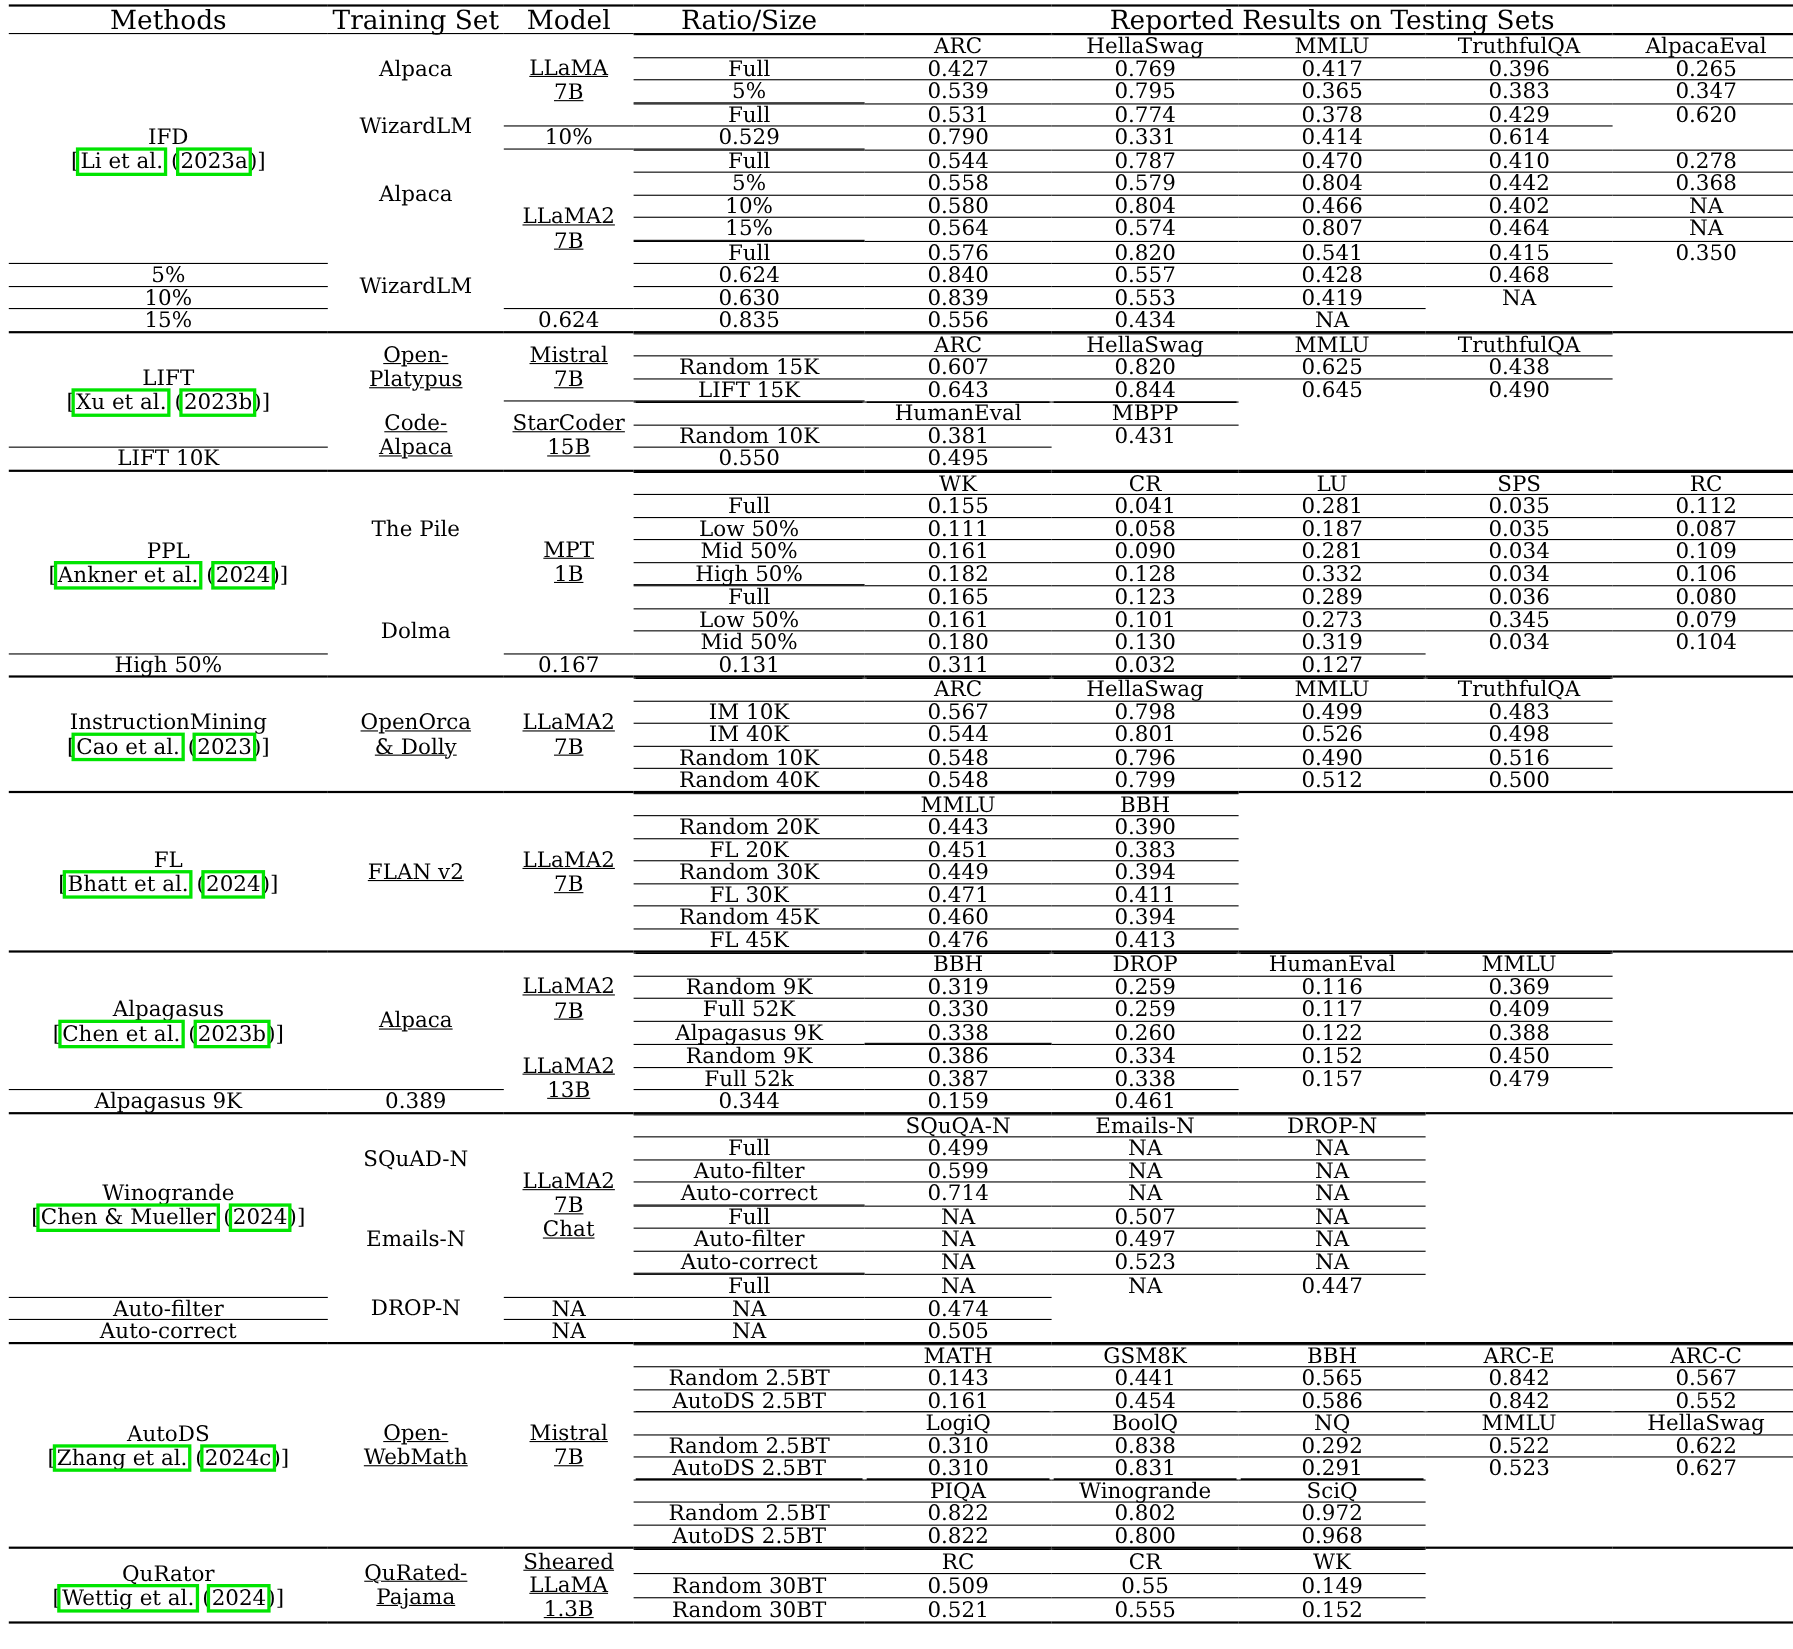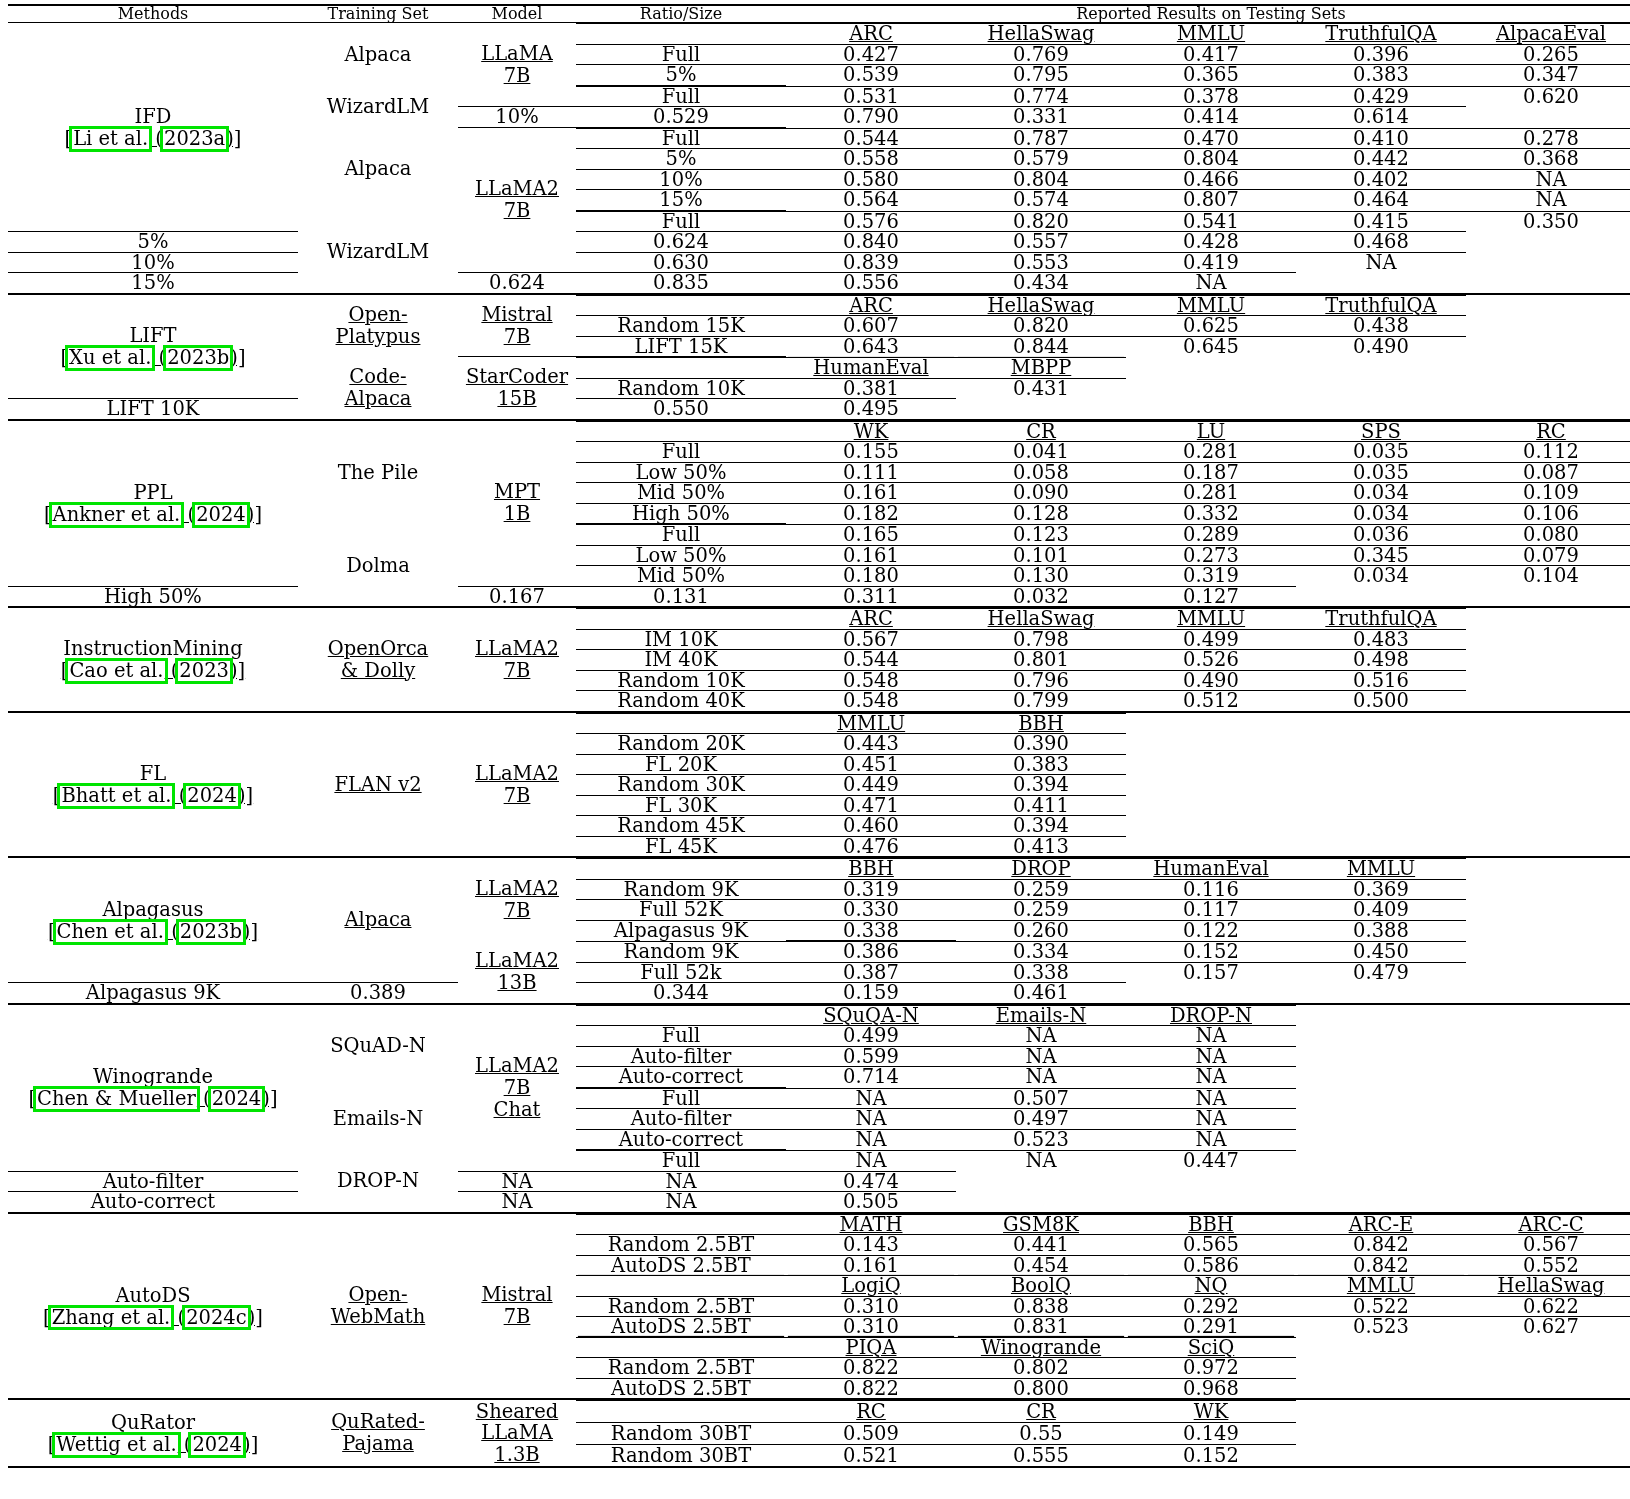--- a/index.html
+++ b/index.html
@@ -31,38 +31,38 @@
   table.tbl td, table.tbl th {
     padding: 0;
     margin: 0;
     text-align: center;
     vertical-align: middle;
     font-weight: normal;
     white-space: nowrap;
     overflow: visible;
   }
   .rule-thin    { border-top: 1.1px solid #000; }
-  .rule-dbl     { border-top: 1.1px solid #000; box-shadow: 0 -3px 0 -1.9px #000; text-decoration: underline; }
+  .rule-dbl     { border-top: 1.1px solid #000; box-shadow: 0 -3px 0 -1.9px #000; }
 
   
   tr.top-rule > td { border-top: 2.6px solid #000; height: 0; }
   tr.sec-rule > td { border-top: 1.1px solid #000; height: 0; }
 
-  .hdr-cell { padding: 7px 2px 9px 2px; font-size: 16px; }
+  .hdr-cell { padding: 7px 2px 9px 2px; font-size: 24px; }
   .sub-hdr  { padding: 4px 2px 5px 2px; font-size: 19.5px; }
   .cell     { padding: 2.5px 2px 3.5px 2px; }
 
   
   .grp { padding: 2px 4px; }
 
   
   .stack { display: block; line-height: 1.12; text-decoration: underline; }
 
   
-  .cite-line { display: inline-block; white-space: nowrap; line-height: 1.12; text-decoration: underline; }
+  .cite-line { display: inline-block; white-space: nowrap; line-height: 1.12; }
   .hl {
     display: inline-block;
     outline: 3px solid #00E400;
     outline-offset: 0px;
     padding: 0 1px;
     line-height: 1.02;
     position: relative;
   }
   .method-name { display: block; line-height: 1.18; }
 

